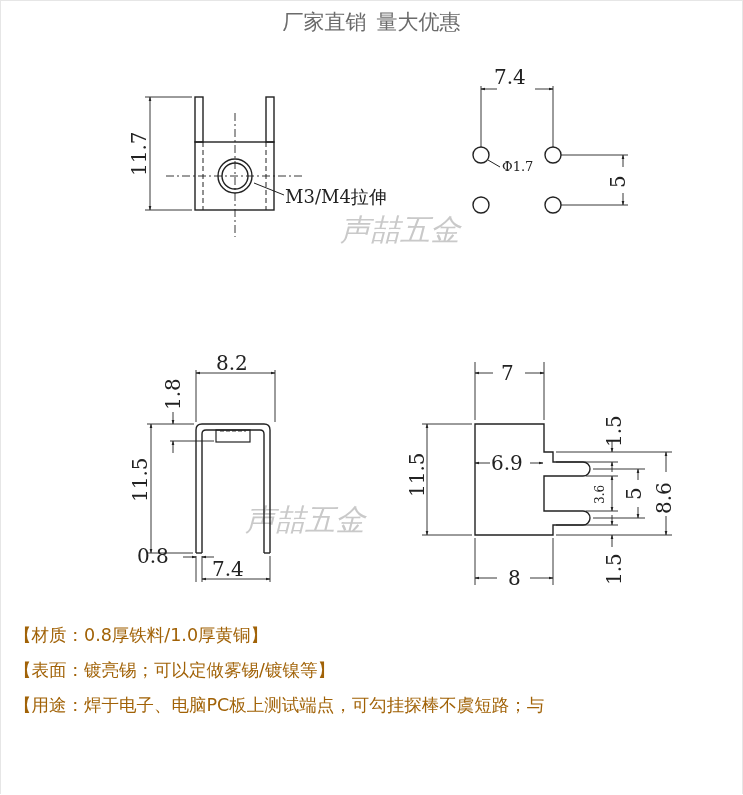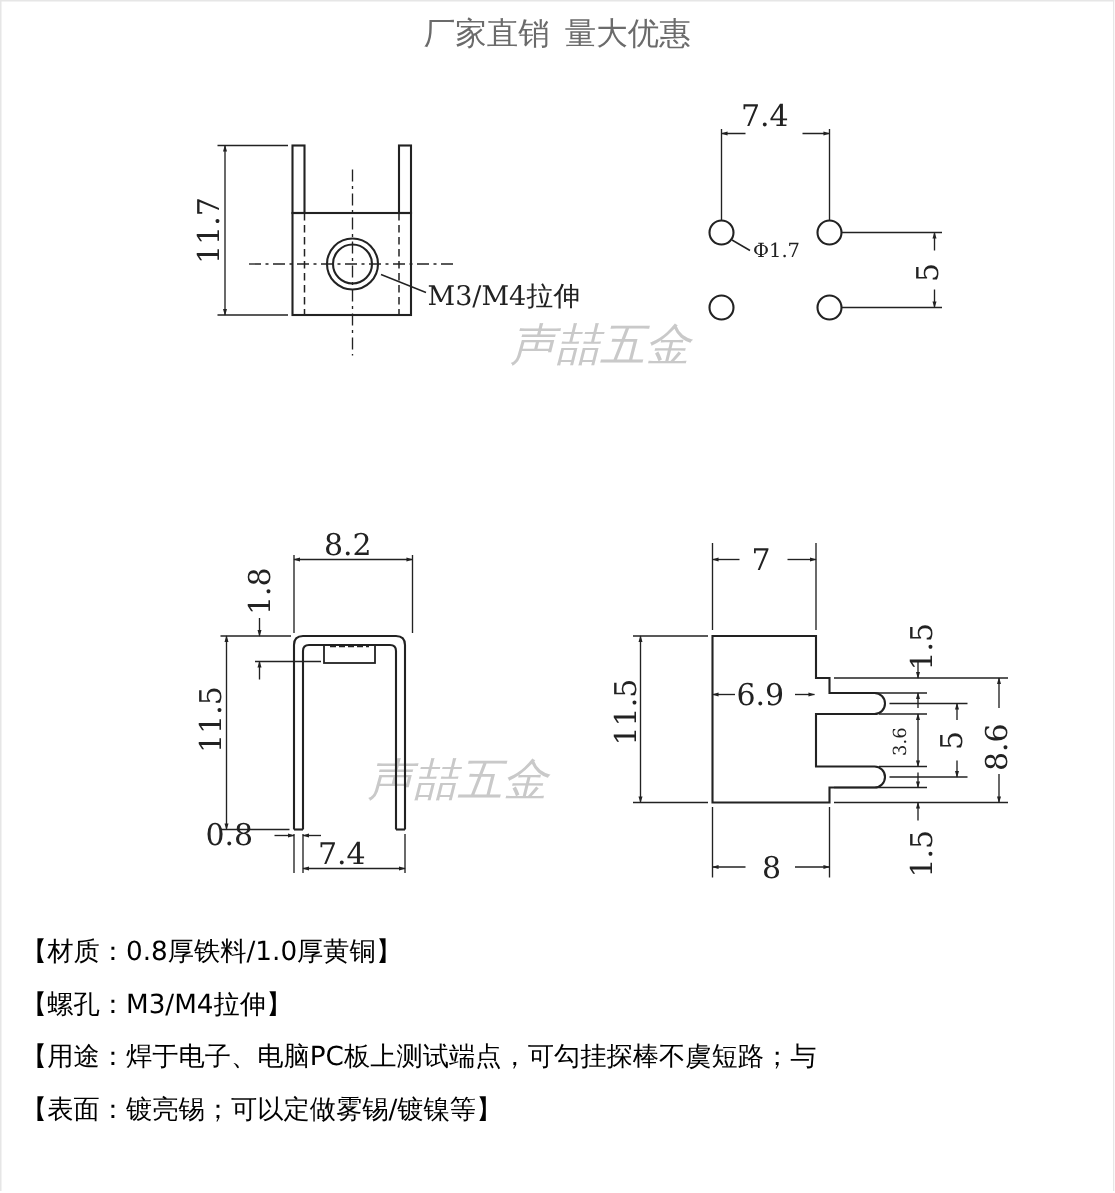--- a/index.html
+++ b/index.html
@@ -3,21 +3,21 @@
 <meta charset="utf-8">
 <style>
   html, body { margin: 0; padding: 0; background: #ffffff; }
   body { width: 743px; height: 795px; position: relative; overflow: hidden; font-family: "DejaVu Sans", sans-serif; }
   .frame { position: absolute; left: 0; top: 0; width: 741px; height: 793px; border-left: 1px solid #e6e6e6; border-top: 1px solid #e6e6e6; border-right: 1px solid #e6e6e6; }
   .title { position: absolute; left: 0; width: 743px; top: 8px; text-align: center; font-size: 21px; color: #6b6b6b; letter-spacing: 0px; }
   .title span { display: inline-block; }
   .title .gap { width: 10px; }
   svg.drawing { position: absolute; left: 0; top: 50px; }
   .specs { position: absolute; left: 14px; top: 618px; }
-  .spec-line { font-size: 17.5px; color: #000000; height: 35px; line-height: 35px; white-space: nowrap; }
+  .spec-line { font-size: 17.5px; color: #a16207; height: 35px; line-height: 35px; white-space: nowrap; }
   .dim { font-family: "DejaVu Serif", "Liberation Serif", serif; fill: #222; }
   .wm { font-family: "DejaVu Serif", serif; fill: #c9c9c9; font-style: italic; }
 </style>
 </head>
 <body>
 
 <div class="frame"></div>
 
 <div class="title">
   <span>厂家直销</span><span class="gap"></span><span>量大优惠</span>
@@ -166,16 +166,15 @@
   <text class="dim" x="508" y="585" font-size="20">8</text>
   <text class="dim" x="0" y="0" font-size="20" transform="translate(621,447) rotate(-90)">1.5</text>
   <text class="dim" x="0" y="0" font-size="12" fill="#555" transform="translate(604,504) rotate(-90)">3.6</text>
   <text class="dim" x="0" y="0" font-size="20" transform="translate(641,500) rotate(-90)">5</text>
   <text class="dim" x="0" y="0" font-size="20" transform="translate(671,514) rotate(-90)">8.6</text>
   <text class="dim" x="0" y="0" font-size="20" transform="translate(621,585) rotate(-90)">1.5</text>
 </svg>
 
 <div class="specs">
   <div class="spec-line">【材质：0.8厚铁料/1.0厚黄铜】</div>
-  <div class="spec-line">【螺孔：M3/M4拉伸】</div>
+  <div class="spec-line">【表面：镀亮锡；可以定做雾锡/镀镍等】</div>
   <div class="spec-line">【用途：焊于电子、电脑PC板上测试端点，可勾挂探棒不虞短路；与</div>
-  <div class="spec-line">【表面：镀亮锡；可以定做雾锡/镀镍等】</div>
 </div>
 
 </body></html>

